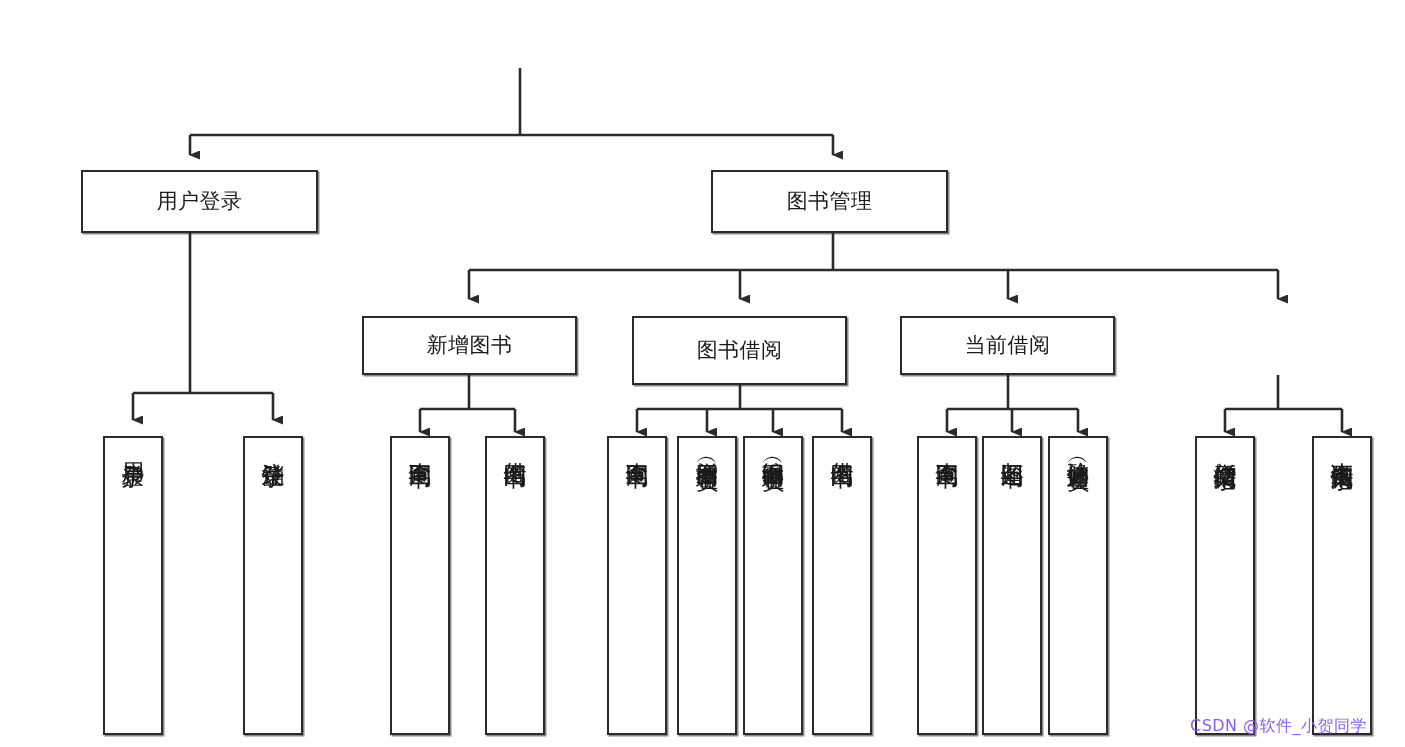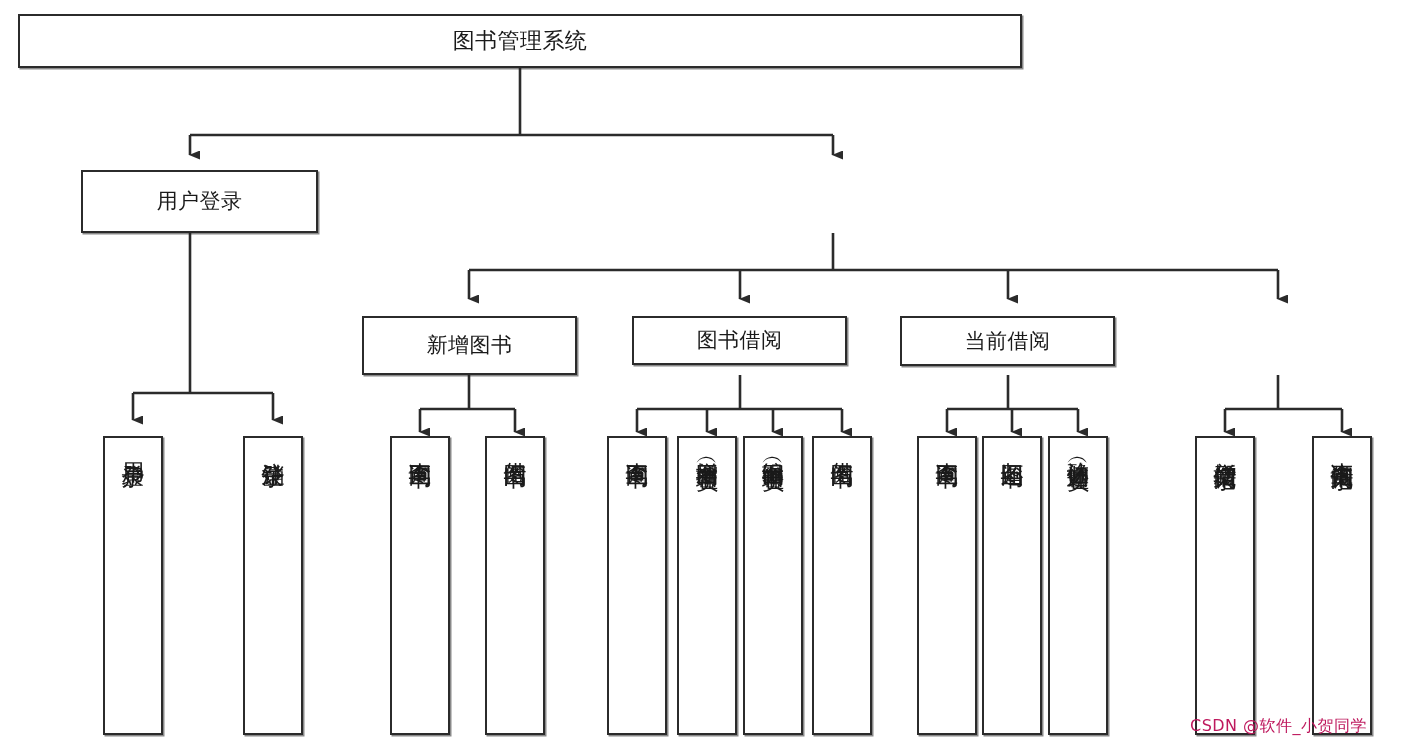--- a/index.html
+++ b/index.html
@@ -65,21 +65,21 @@
     line-height: 1.0;
     letter-spacing: 0.06em;
     white-space: pre;
   }
   .node.vert.narrow .label {
     font-size: 22px;
   }
   .watermark {
     position: absolute;
     font-size: 16px;
-    color: #be185d;
+    color: #8b5cf6;
     white-space: nowrap;
     letter-spacing: 0.03em;
     font-family: "DejaVu Sans", "Liberation Sans", sans-serif;
   }
 </style>
 </head>
 <body>
 
 <div id="diagram-root">
 
@@ -126,38 +126,38 @@
       <path d="M 1012,409 L 1012,432" marker-end="url(#arrowhead)"></path>
       <path d="M 1078,409 L 1078,432" marker-end="url(#arrowhead)"></path>
 
       <path d="M 1278,375 L 1278,409"></path>
       <path d="M 1225,409 L 1342,409"></path>
       <path d="M 1225,409 L 1225,432" marker-end="url(#arrowhead)"></path>
       <path d="M 1342,409 L 1342,432" marker-end="url(#arrowhead)"></path>
     </g>
   </svg>
 
-  <div class="node horiz root" style="left:18px; top:14px; width:1004px; height:54px;">
-    <span class="label">图书管理系统</span>
-  </div>
 
   <div class="node horiz" style="left:81px; top:170px; width:237px; height:63px;">
     <span class="label">用户登录</span>
   </div>
 
+  <div class="node horiz" style="left:711px; top:170px; width:237px; height:63px;">
+    <span class="label">图书管理</span>
+  </div>
 
   <div class="node horiz" style="left:362px; top:316px; width:215px; height:59px;">
     <span class="label">新增图书</span>
   </div>
 
-  <div class="node horiz" style="left:632px; top:316px; width:215px; height:49px;">
+  <div class="node horiz" style="left:632px; top:316px; width:215px; height:69px;">
     <span class="label">图书借阅</span>
   </div>
 
-  <div class="node horiz" style="left:900px; top:316px; width:215px; height:50px;">
+  <div class="node horiz" style="left:900px; top:316px; width:215px; height:59px;">
     <span class="label">当前借阅</span>
   </div>
 
 
   <div class="node vert" style="left:103px; top:436px; width:60px; height:299px;">
     <span class="label">用户登录</span>
   </div>
 
   <div class="node vert" style="left:243px; top:436px; width:60px; height:299px;">
     <span class="label">注销登录</span>

